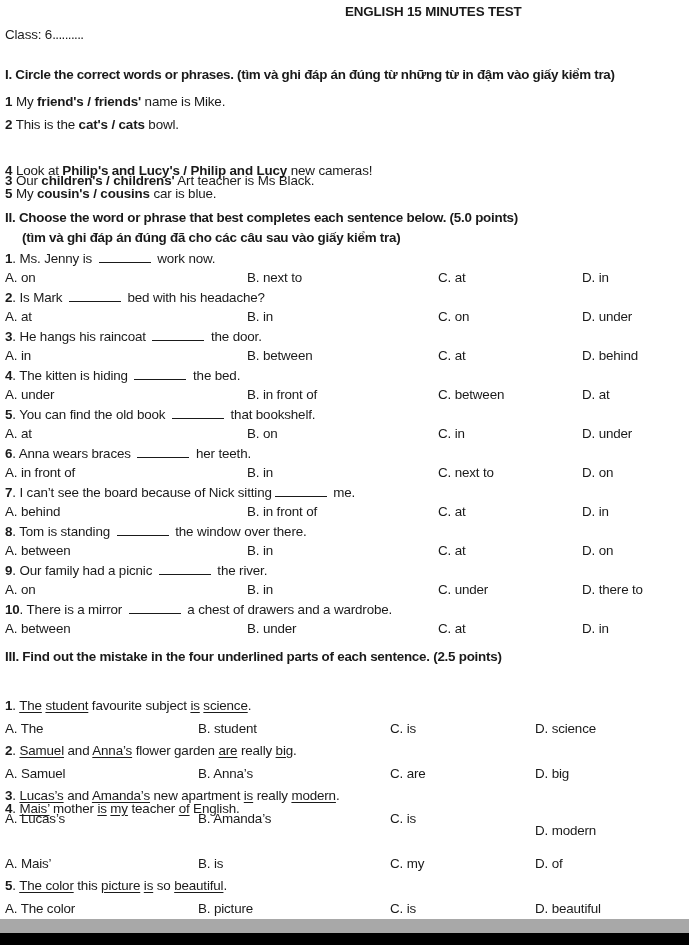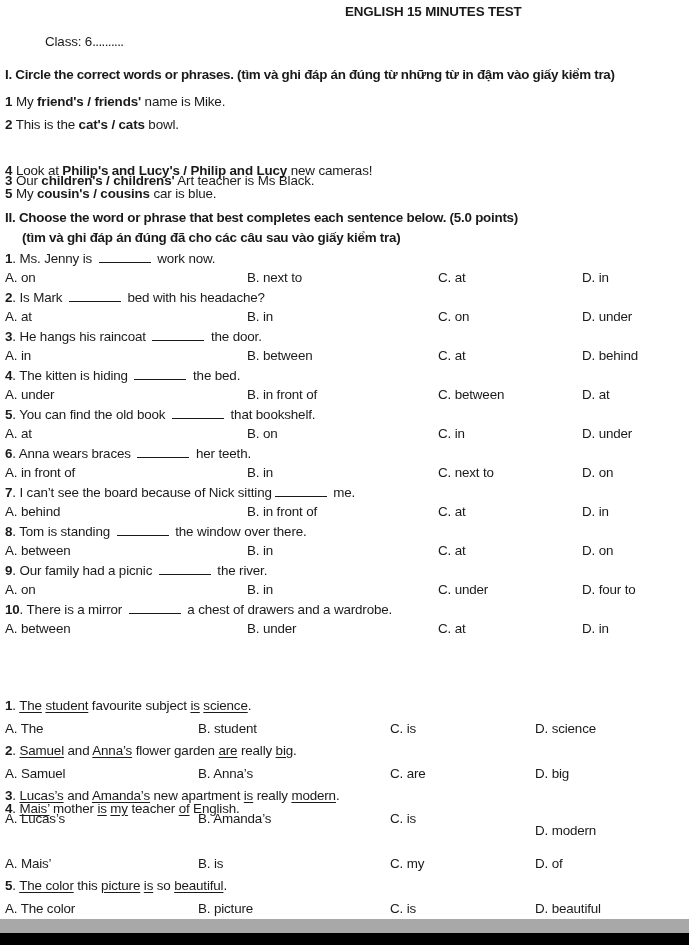--- a/index.html
+++ b/index.html
@@ -47,21 +47,21 @@
       position: absolute; left: 0; top: 933px; width: 689px; height: 12px;
       background: #000000;
     }
   </style>
 </head>
 <body>
 
 <div class="page">
 
   <div class="line b" style="left:345px; top:3px;">ENGLISH 15 MINUTES TEST</div>
-  <div class="line" style="left:5px; top:33px;margin-left:40px;">
+  <div class="line" style="left:5px; top:26px;">
     <span>Class: 6</span><span style="letter-spacing:-0.6px;">..........</span>
   </div>
 
   <div class="line b" style="left:5px; top:66px; letter-spacing:-0.3px;">I. Circle the correct words or phrases. (tìm và ghi đáp án đúng từ những từ in đậm vào giấy kiểm tra)</div>
   <div id="part1-items">
       <div class="line" style="left:5px; top:93px;"><span class="b">1</span><span> My </span><span class="b">friend's</span><span class="b"> / </span><span class="b">friends'</span><span> name is Mike.</span></div>
       <div class="line" style="left:5px; top:116px;"><span class="b">2</span><span> This is the </span><span class="b">cat's</span><span class="b"> / </span><span class="b">cats</span><span> bowl.</span></div>
       <div class="line" style="left:5px; top:139px;margin-top:33px;"><span class="b">3</span><span> Our </span><span class="b">children's</span><span class="b"> / </span><span class="b">childrens'</span><span> Art teacher is Ms Black.</span></div>
       <div class="line" style="left:5px; top:162px;"><span class="b">4</span><span> Look at </span><span class="b">Philip's and Lucy's</span><span class="b"> / </span><span class="b">Philip and Lucy</span><span> new cameras!</span></div>
       <div class="line" style="left:5px; top:185px;"><span class="b">5</span><span> My </span><span class="b">cousin's</span><span class="b"> / </span><span class="b">cousins</span><span> car is blue.</span></div>
@@ -107,28 +107,29 @@
       <div class="opt" style="left:582px; top:503px;">D. in</div>
       <div class="line" style="left:5px; top:523px;"><span class="b">8</span><span>. Tom is standing </span><span class="blank" style="width:52px;"></span><span> the window over there.</span></div>
       <div class="opt" style="left:5px; top:542px;">A. between</div>
       <div class="opt" style="left:247px; top:542px;">B. in</div>
       <div class="opt" style="left:438px; top:542px;">C. at</div>
       <div class="opt" style="left:582px; top:542px;">D. on</div>
       <div class="line" style="left:5px; top:562px;"><span class="b">9</span><span>. Our family had a picnic </span><span class="blank" style="width:52px;"></span><span> the river.</span></div>
       <div class="opt" style="left:5px; top:581px;">A. on</div>
       <div class="opt" style="left:247px; top:581px;">B. in</div>
       <div class="opt" style="left:438px; top:581px;">C. under</div>
-      <div class="opt" style="left:582px; top:581px;">D. four to</div>
+      <div class="opt" style="left:582px; top:581px;">D. there to</div>
       <div class="line" style="left:5px; top:601px;"><span class="b">10</span><span>. There is a mirror </span><span class="blank" style="width:52px;"></span><span> a chest of drawers and a wardrobe.</span></div>
       <div class="opt" style="left:5px; top:620px;">A. between</div>
       <div class="opt" style="left:247px; top:620px;">B. under</div>
       <div class="opt" style="left:438px; top:620px;">C. at</div>
       <div class="opt" style="left:582px; top:620px;">D. in</div>
     </div>
 
+  <div class="line b" style="left:5px; top:648px; letter-spacing:-0.25px;">III. Find out the mistake in the four underlined parts of each sentence. (2.5 points)</div>
   <div id="part3-questions">
       <div class="line" style="left:5px; top:697px;"><span class="b">1</span><span>. </span><span class="u">The</span><span> </span><span class="u">student</span><span> favourite subject </span><span class="u">is</span><span> </span><span class="u">science</span><span>.</span></div>
       <div class="opt" style="left:5px; top:720px;">A. The</div>
       <div class="opt" style="left:198px; top:720px;">B. student</div>
       <div class="opt" style="left:390px; top:720px;">C. is</div>
       <div class="opt" style="left:535px; top:720px;">D. science</div>
       <div class="line" style="left:5px; top:742px;"><span class="b">2</span><span>. </span><span class="u">Samuel</span><span> and </span><span class="u">Anna’s</span><span> flower garden </span><span class="u">are</span><span> really </span><span class="u">big</span><span>.</span></div>
       <div class="opt" style="left:5px; top:765px;">A. Samuel</div>
       <div class="opt" style="left:198px; top:765px;">B. Anna’s</div>
       <div class="opt" style="left:390px; top:765px;">C. are</div>

